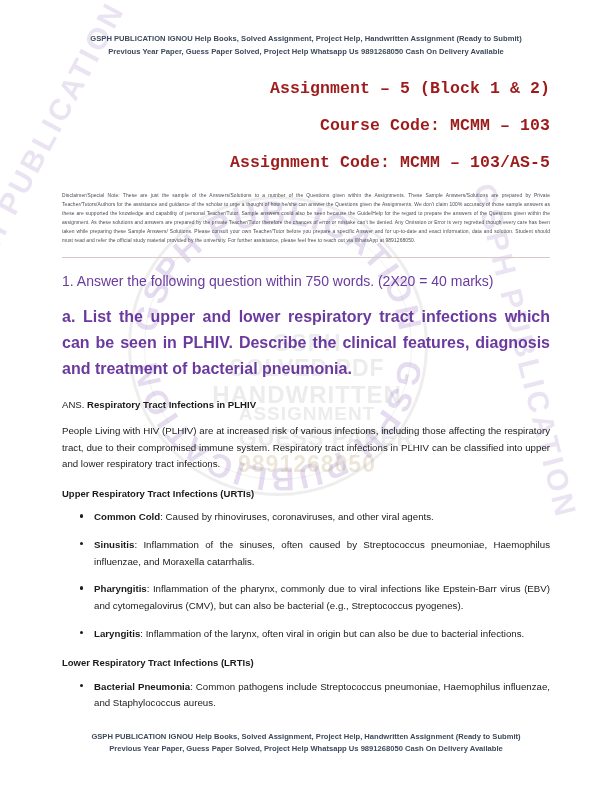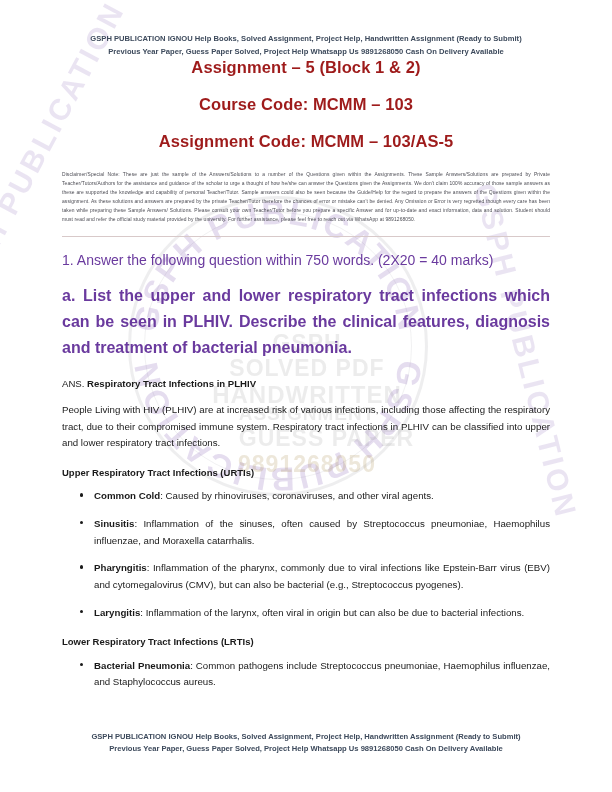--- a/index.html
+++ b/index.html
@@ -129,21 +129,23 @@
     text-align: center;
     color: #3d4a5c;
     font-size: 7.6px;
     font-weight: bold;
     line-height: 1.65;
     letter-spacing: 0.02px;
   }
   .running-head div { white-space: nowrap; }
 
   .titles {
-    text-align: center;
+    margin-top: 21px;
+    text-align: right;
+    font-family: Liberation Mono, monospace;
   }
   .titles .t {
     color: #9e1b1b;
     font-size: 16.5px;
     font-weight: bold;
     margin-bottom: 18px;
     letter-spacing: 0.1px;
   }
   .titles .t:last-child { margin-bottom: 0; }
 

